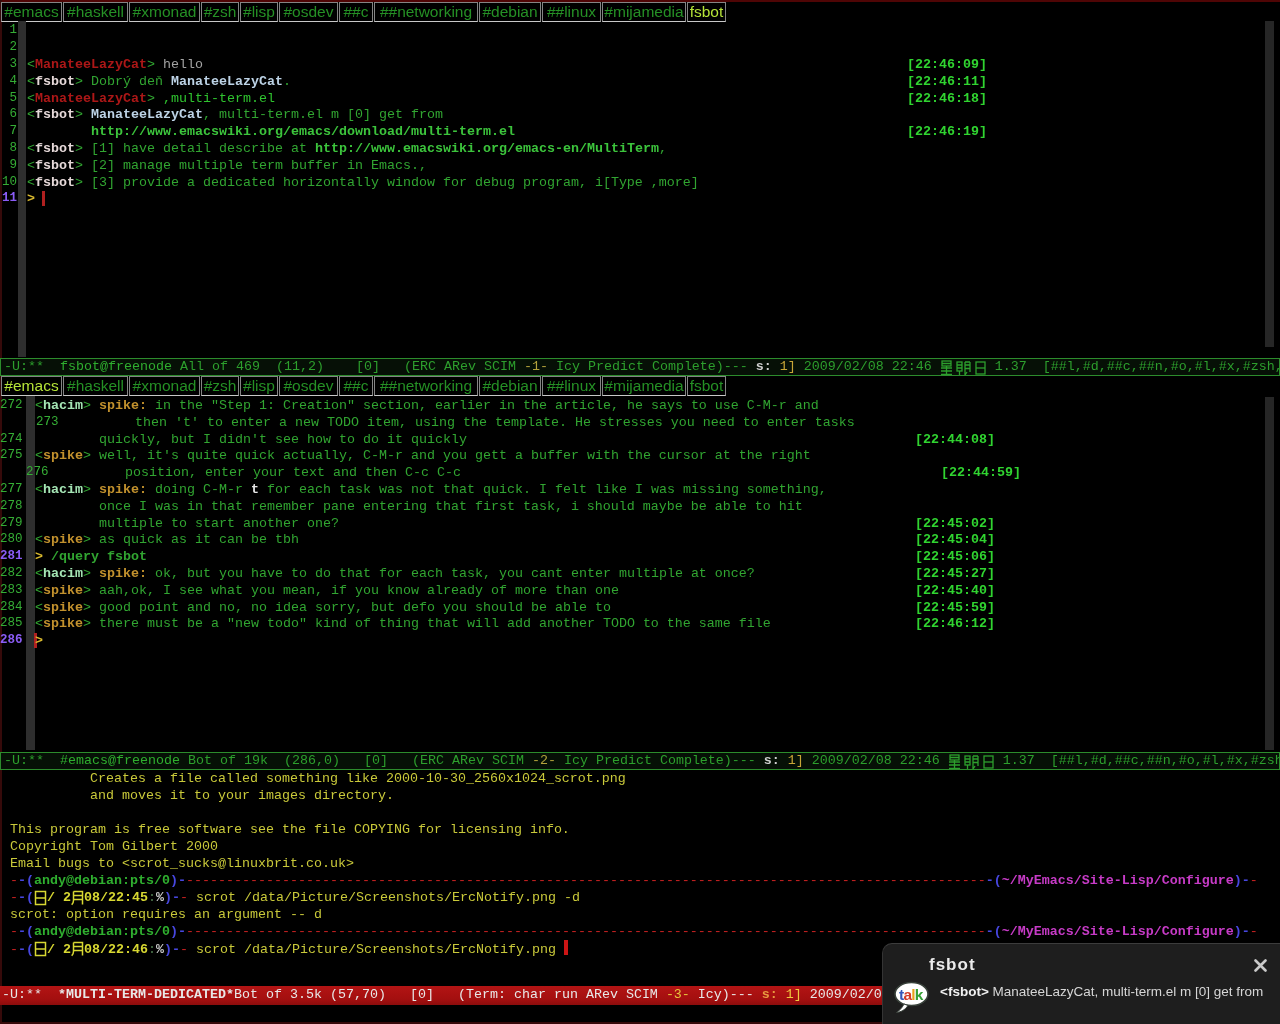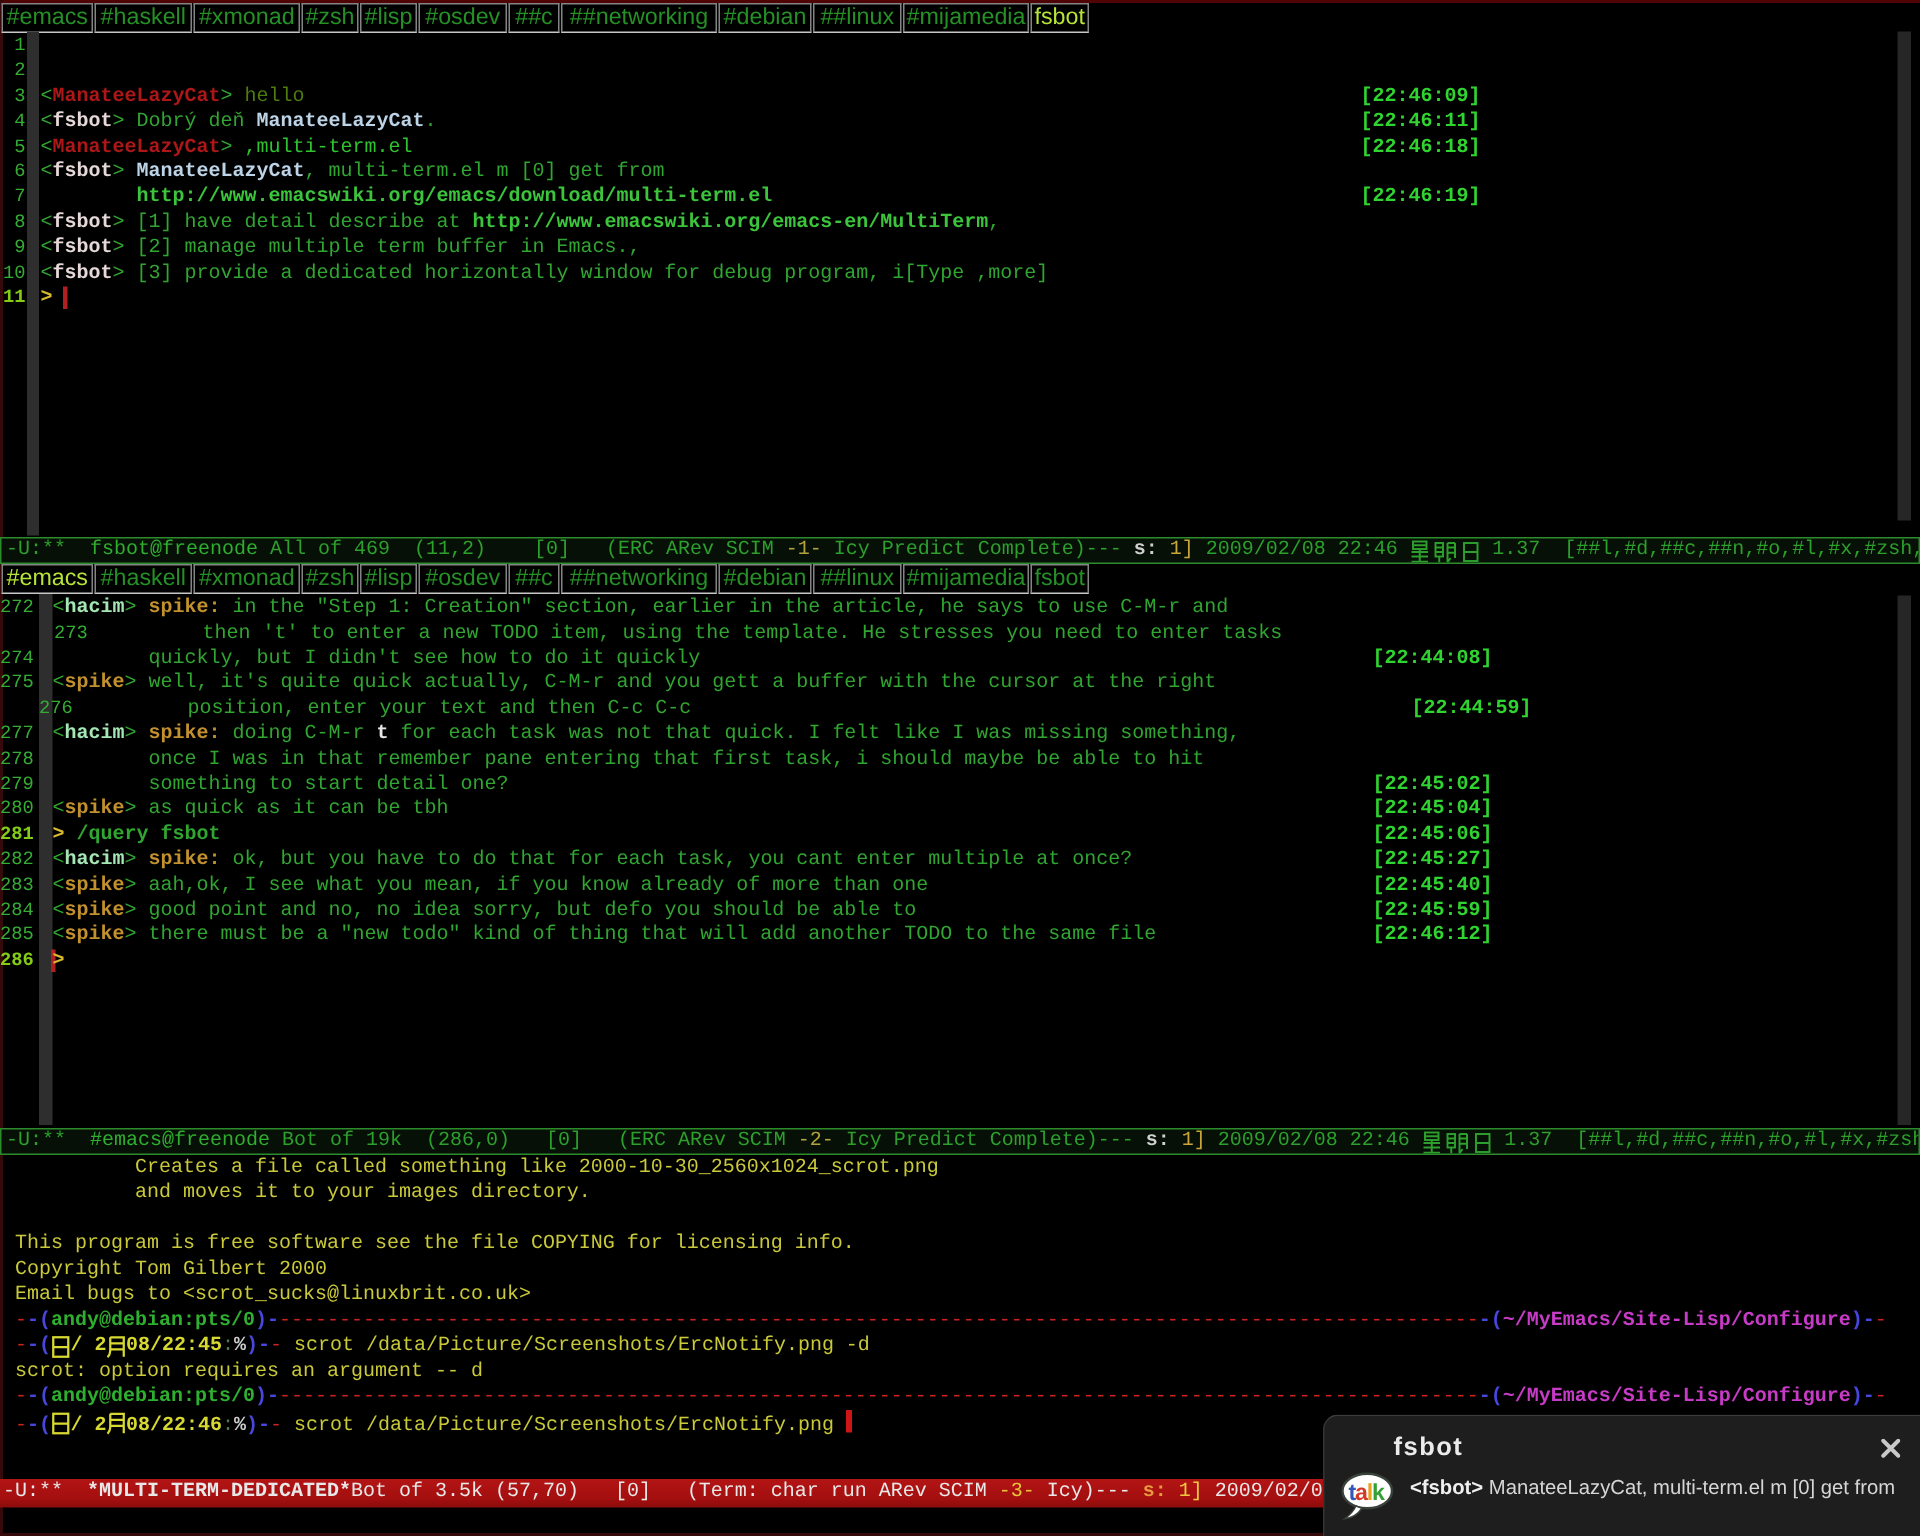--- a/index.html
+++ b/index.html
@@ -1,18 +1,18 @@
 <!DOCTYPE html>
 <html><head><meta charset="utf-8"><style>
 html,body{margin:0;padding:0;background:#000;width:1280px;height:1024px;overflow:hidden}
 body{position:relative;font-family:"Liberation Mono",monospace;font-size:13.3333px}
 .r{position:absolute;left:0;width:1280px;height:17px;line-height:17px;white-space:pre}
 .r span{display:inline}
 .ln{position:absolute;left:0;top:0;text-align:right;color:#35ad35;font-size:12.5px;display:inline-block}
-.lnc{position:absolute;left:0;top:0;text-align:right;color:#84cc16;font-weight:bold;font-size:12.5px;display:inline-block}
+.lnc{position:absolute;left:0;top:0;text-align:right;color:#8b5cf6;font-weight:bold;font-size:12.5px;display:inline-block}
 .t{position:absolute;display:inline-block;white-space:pre}
 .g{color:#31a531}
 .ts{color:#30d430;font-weight:bold}
 .rn{color:#ad1717;font-weight:bold}
 .fn{color:#e6d9d9;font-weight:bold}
 .mn{color:#bdd3e6;font-weight:bold}
 .hn{color:#a5e6b5;font-weight:bold}
 .sp{color:#c2912d;font-weight:bold}
 .url{color:#3cc43c;font-weight:bold}
 .pr{color:#d9b92e;font-weight:bold}
@@ -69,21 +69,21 @@
     <div class="tab" style="left:374px;width:102px">##networking</div>
     <div class="tab" style="left:479px;width:60px">#debian</div>
     <div class="tab" style="left:542px;width:57px">##linux</div>
     <div class="tab" style="left:602px;width:82px">#mijamedia</div>
     <div class="tab" style="left:687px;width:37px">fsbot</div>
   </div>
 <div class="fringe" style="left:26px;top:396px;width:9px;height:354px"></div>
 <div class="sb" style="top:397px;height:353px"></div>
 <div class="r" style="top:22.4px;"><span class="ln" style="width:17px">1</span></div>
 <div class="r" style="top:39.2px;"><span class="ln" style="width:17px">2</span></div>
-<div class="r" style="top:56.0px;"><span class="ln" style="width:17px">3</span><span class="t" style="left:27px"><span class="g">&lt;</span><span class="rn">ManateeLazyCat</span><span class="g">&gt; </span><span style="color:#4d7c0f">hello</span></span><span class="t ts" style="left:907px">[22:46:09]</span></div>
+<div class="r" style="top:56.0px;"><span class="ln" style="width:17px">3</span><span class="t" style="left:27px"><span class="g">&lt;</span><span class="rn">ManateeLazyCat</span><span class="g">&gt; </span><span style="color:#a3a3a3">hello</span></span><span class="t ts" style="left:907px">[22:46:09]</span></div>
 <div class="r" style="top:72.8px;"><span class="ln" style="width:17px">4</span><span class="t" style="left:27px"><span class="g">&lt;</span><span class="fn">fsbot</span><span class="g">&gt; Dobrý deň </span><span class="mn">ManateeLazyCat</span><span class="g">.</span></span><span class="t ts" style="left:907px">[22:46:11]</span></div>
 <div class="r" style="top:89.6px;"><span class="ln" style="width:17px">5</span><span class="t" style="left:27px"><span class="g">&lt;</span><span class="rn">ManateeLazyCat</span><span class="g">&gt; </span><span style="color:#2fc42f">,multi-term.el</span></span><span class="t ts" style="left:907px">[22:46:18]</span></div>
 <div class="r" style="top:106.4px;"><span class="ln" style="width:17px">6</span><span class="t" style="left:27px"><span class="g">&lt;</span><span class="fn">fsbot</span><span class="g">&gt; </span><span class="mn">ManateeLazyCat</span><span class="g">, multi-term.el m [0] get from</span></span></div>
 <div class="r" style="top:123.2px;"><span class="ln" style="width:17px">7</span><span class="t" style="left:27px"><span class="g">        </span><span class="url">http://www.emacswiki.org/emacs/download/multi-term.el</span></span><span class="t ts" style="left:907px">[22:46:19]</span></div>
 <div class="r" style="top:140.0px;"><span class="ln" style="width:17px">8</span><span class="t" style="left:27px"><span class="g">&lt;</span><span class="fn">fsbot</span><span class="g">&gt; [1] have detail describe at </span><span class="url">http://www.emacswiki.org/emacs-en/MultiTerm</span><span class="g">,</span></span></div>
 <div class="r" style="top:156.8px;"><span class="ln" style="width:17px">9</span><span class="t" style="left:27px"><span class="g">&lt;</span><span class="fn">fsbot</span><span class="g">&gt; [2] manage multiple term buffer in Emacs.,</span></span></div>
 <div class="r" style="top:173.6px;"><span class="ln" style="width:17px">10</span><span class="t" style="left:27px"><span class="g">&lt;</span><span class="fn">fsbot</span><span class="g">&gt; [3] provide a dedicated horizontally window for debug program, i[Type ,more]</span></span></div>
 <div class="r" style="top:190.4px;"><span class="lnc" style="width:17px">11</span><span class="t" style="left:27px"><span class="pr">&gt;</span></span><span style="position:absolute;left:42px;top:1px;width:3px;height:15px;background:#b02020"></span></div>
 <div class="ml" style="top:358px"><span style="position:absolute;left:3px;top:0"><span>-U:**  </span><span class="mlb">fsbot@freenode</span><span> All of 469  (11,2)    [0]   (ERC ARev SCIM </span><span class="mly">-1-</span><span> Icy Predict Complete)--- </span><span class="mls">s:</span><span> </span><span class="ml1">1]</span><span> 2009/02/08 22:46 </span><svg class="cjk" width="47" height="16" viewBox="0 0 47 16" style="top:1px">
         <g stroke="#2d9f2d" stroke-width="1.3" fill="none">
@@ -95,21 +95,21 @@
           <path d="M36 8h9"></path>
         </g>
       </svg><span> 1.37  [##l,#d,##c,##n,#o,#l,#x,#zsh,</span></span></div>
 <div class="r" style="top:397.0px;"><span class="ln" style="width:22px">272</span><span class="t" style="left:35px"><span class="g">&lt;</span><span class="hn">hacim</span><span class="g">&gt; </span><span class="sp">spike</span><span class="sp">:</span><span class="g"> in the "Step 1: Creation" section, earlier in the article, he says to use C-M-r and</span></span></div>
 <div class="r" style="top:413.8px;margin-left:36px;"><span class="ln" style="width:22px">273</span><span class="t" style="left:35px"><span class="g">        then 't' to enter a new TODO item, using the template. He stresses you need to enter tasks</span></span></div>
 <div class="r" style="top:430.6px;"><span class="ln" style="width:22px">274</span><span class="t" style="left:35px"><span class="g">        quickly, but I didn't see how to do it quickly</span></span><span class="t ts" style="left:915px">[22:44:08]</span></div>
 <div class="r" style="top:447.4px;"><span class="ln" style="width:22px">275</span><span class="t" style="left:35px"><span class="g">&lt;</span><span class="sp">spike</span><span class="g">&gt; </span><span class="g">well, it's quite quick actually, C-M-r and you gett a buffer with the cursor at the right</span></span></div>
 <div class="r" style="top:464.2px;margin-left:26px;"><span class="ln" style="width:22px">276</span><span class="t" style="left:35px"><span class="g">        position, enter your text and then C-c C-c</span></span><span class="t ts" style="left:915px">[22:44:59]</span></div>
 <div class="r" style="top:481.0px;"><span class="ln" style="width:22px">277</span><span class="t" style="left:35px"><span class="g">&lt;</span><span class="hn">hacim</span><span class="g">&gt; </span><span class="sp">spike</span><span class="sp">:</span><span class="g"> doing C-M-r </span><span class="wb">t</span><span class="g"> for each task was not that quick. I felt like I was missing something,</span></span></div>
 <div class="r" style="top:497.8px;"><span class="ln" style="width:22px">278</span><span class="t" style="left:35px"><span class="g">        once I was in that remember pane entering that first task, i should maybe be able to hit</span></span></div>
-<div class="r" style="top:514.6px;"><span class="ln" style="width:22px">279</span><span class="t" style="left:35px"><span class="g">        something to start detail one?</span></span><span class="t ts" style="left:915px">[22:45:02]</span></div>
+<div class="r" style="top:514.6px;"><span class="ln" style="width:22px">279</span><span class="t" style="left:35px"><span class="g">        multiple to start another one?</span></span><span class="t ts" style="left:915px">[22:45:02]</span></div>
 <div class="r" style="top:531.4px;padding-left:48px;"><span class="ln" style="width:22px">280</span><span class="t" style="left:35px"><span class="g">&lt;</span><span class="sp">spike</span><span class="g">&gt; </span><span class="g">as quick as it can be tbh</span></span><span class="t ts" style="left:915px">[22:45:04]</span></div>
 <div class="r" style="top:548.2px;"><span class="lnc" style="width:22px">281</span><span class="t" style="left:35px"><span class="pr">&gt;</span><span class="g" style="font-weight:bold"> /query fsbot</span></span><span class="t ts" style="left:915px">[22:45:06]</span></div>
 <div class="r" style="top:565.0px;"><span class="ln" style="width:22px">282</span><span class="t" style="left:35px"><span class="g">&lt;</span><span class="hn">hacim</span><span class="g">&gt; </span><span class="sp">spike</span><span class="sp">:</span><span class="g"> ok, but you have to do that for each task, you cant enter multiple at once?</span></span><span class="t ts" style="left:915px">[22:45:27]</span></div>
 <div class="r" style="top:581.8px;padding-left:35px;"><span class="ln" style="width:22px">283</span><span class="t" style="left:35px"><span class="g">&lt;</span><span class="sp">spike</span><span class="g">&gt; </span><span class="g">aah,ok, I see what you mean, if you know already of more than one</span></span><span class="t ts" style="left:915px">[22:45:40]</span></div>
 <div class="r" style="top:598.6px;"><span class="ln" style="width:22px">284</span><span class="t" style="left:35px"><span class="g">&lt;</span><span class="sp">spike</span><span class="g">&gt; </span><span class="g">good point and no, no idea sorry, but defo you should be able to</span></span><span class="t ts" style="left:915px">[22:45:59]</span></div>
 <div class="r" style="top:615.4px;"><span class="ln" style="width:22px">285</span><span class="t" style="left:35px"><span class="g">&lt;</span><span class="sp">spike</span><span class="g">&gt; </span><span class="g">there must be a "new todo" kind of thing that will add another TODO to the same file</span></span><span class="t ts" style="left:915px">[22:46:12]</span></div>
 <div class="r" style="top:632.2px;"><span class="lnc" style="width:22px">286</span><span style="position:absolute;left:34px;top:1px;width:3px;height:15px;background:#b02020"></span><span class="t" style="left:35px"><span class="pr">&gt;</span></span></div>
 <div class="ml" style="top:752px"><span style="position:absolute;left:3px;top:0"><span>-U:**  </span><span class="mlb">#emacs@freenode</span><span> Bot of 19k  (286,0)   [0]   (ERC ARev SCIM </span><span class="mly">-2-</span><span> Icy Predict Complete)--- </span><span class="mls">s:</span><span> </span><span class="ml1">1]</span><span> 2009/02/08 22:46 </span><svg class="cjk" width="47" height="16" viewBox="0 0 47 16" style="top:1px">
         <g stroke="#2d9f2d" stroke-width="1.3" fill="none">
           <rect x="2" y="1" width="9" height="5"></rect>

